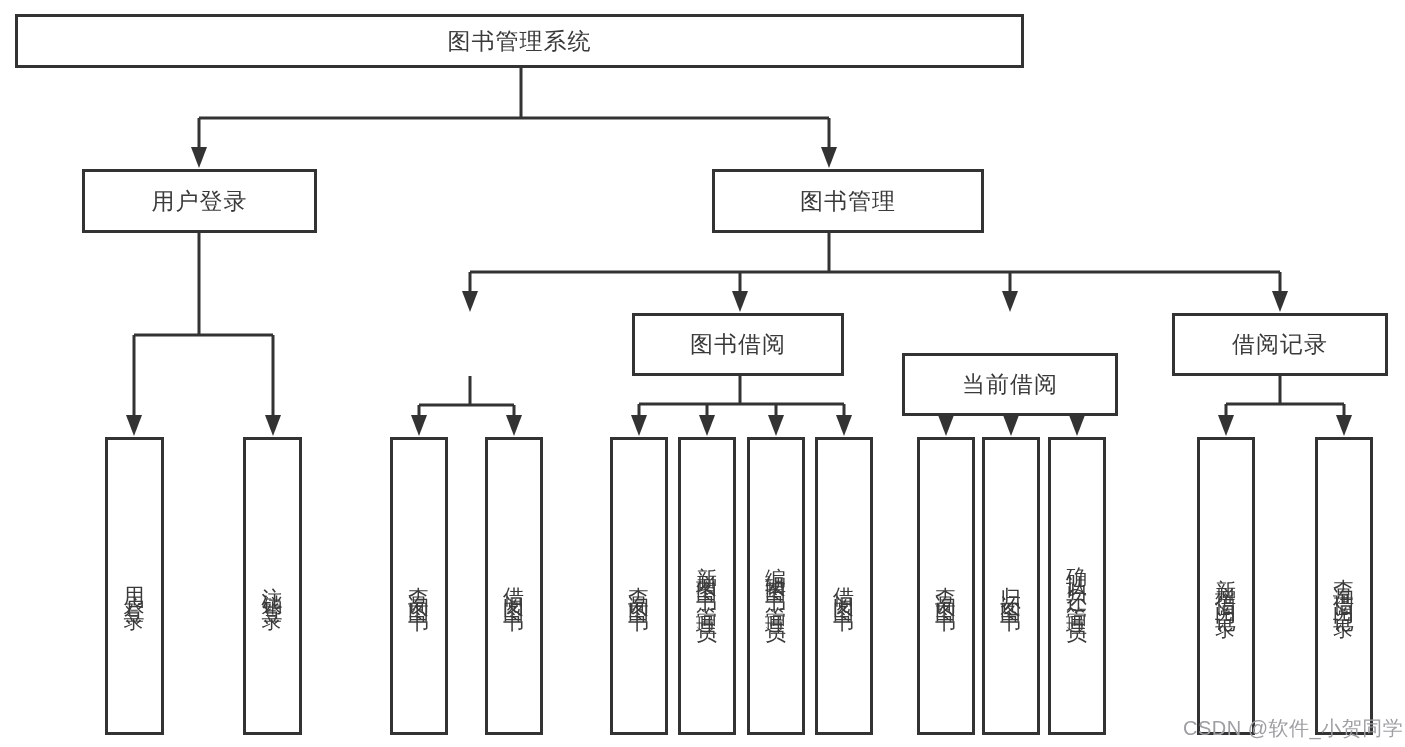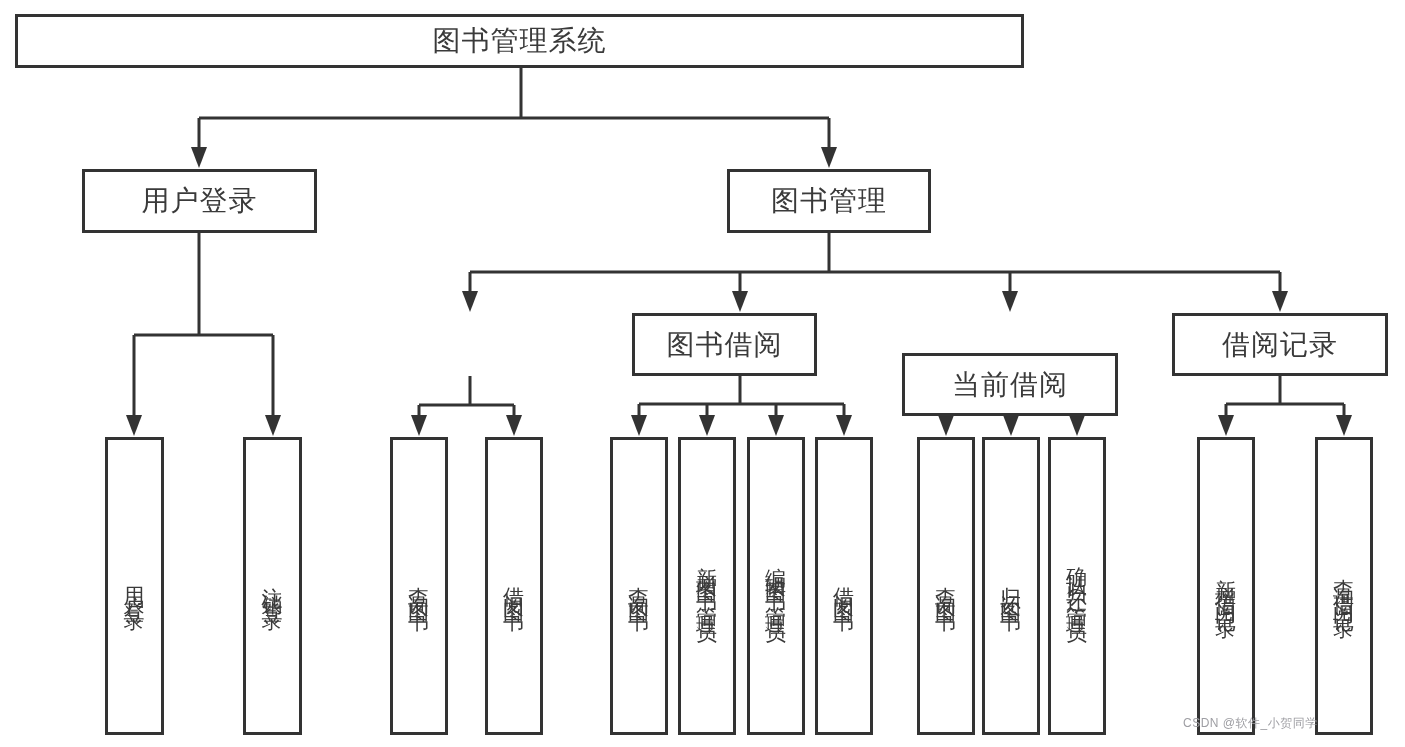--- a/index.html
+++ b/index.html
@@ -26,38 +26,38 @@
     box-sizing: border-box;
     border: 3px solid #333333;
     background: #ffffff;
     display: flex;
     align-items: center;
     justify-content: center;
     color: #3a3a3a;
     z-index: 2;
   }
   .node.htext {
-    font-size: 28px;
+    font-size: 23px;
     letter-spacing: 1px;
     white-space: nowrap;
   }
   .node.leaf {
     font-size: 21px;
   }
   .vtext {
     writing-mode: vertical-rl;
     text-orientation: mixed;
     letter-spacing: 8px;
     line-height: 1;
   }
   .watermark {
     position: absolute;
     left: 1183px;
     top: 715px;
-    font-size: 12px;
+    font-size: 20px;
     color: #9e9ea3;
     letter-spacing: 0.5px;
     white-space: nowrap;
     z-index: 5;
   }
 </style>
 </head>
 <body>
 
 <div class="stage">
@@ -95,25 +95,25 @@
     </g>
   </svg>
 
   <div class="node htext" style="left:15px; top:14px; width:1009px; height:54px;">
     <span>图书管理系统</span>
   </div>
 
   <div class="node htext" style="left:82px; top:169px; width:235px; height:64px;">
     <span>用户登录</span>
   </div>
-  <div class="node htext" style="left:712px; top:169px; width:204px; height:64px;margin-left:15px;">
+  <div class="node htext" style="left:712px; top:169px; width:272px; height:64px;">
     <span>图书管理</span>
   </div>
 
-  <div class="node htext" style="left:632px; top:313px; width:185px; height:63px;">
+  <div class="node htext" style="left:632px; top:313px; width:212px; height:63px;">
     <span>图书借阅</span>
   </div>
   <div class="node htext" style="left:902px; top:313px; width:216px; height:63px;margin-top:40px;">
     <span>当前借阅</span>
   </div>
   <div class="node htext" style="left:1172px; top:313px; width:216px; height:63px;">
     <span>借阅记录</span>
   </div>
 
   <div class="node leaf" style="left:105px; top:437px; width:59px; height:298px;">

